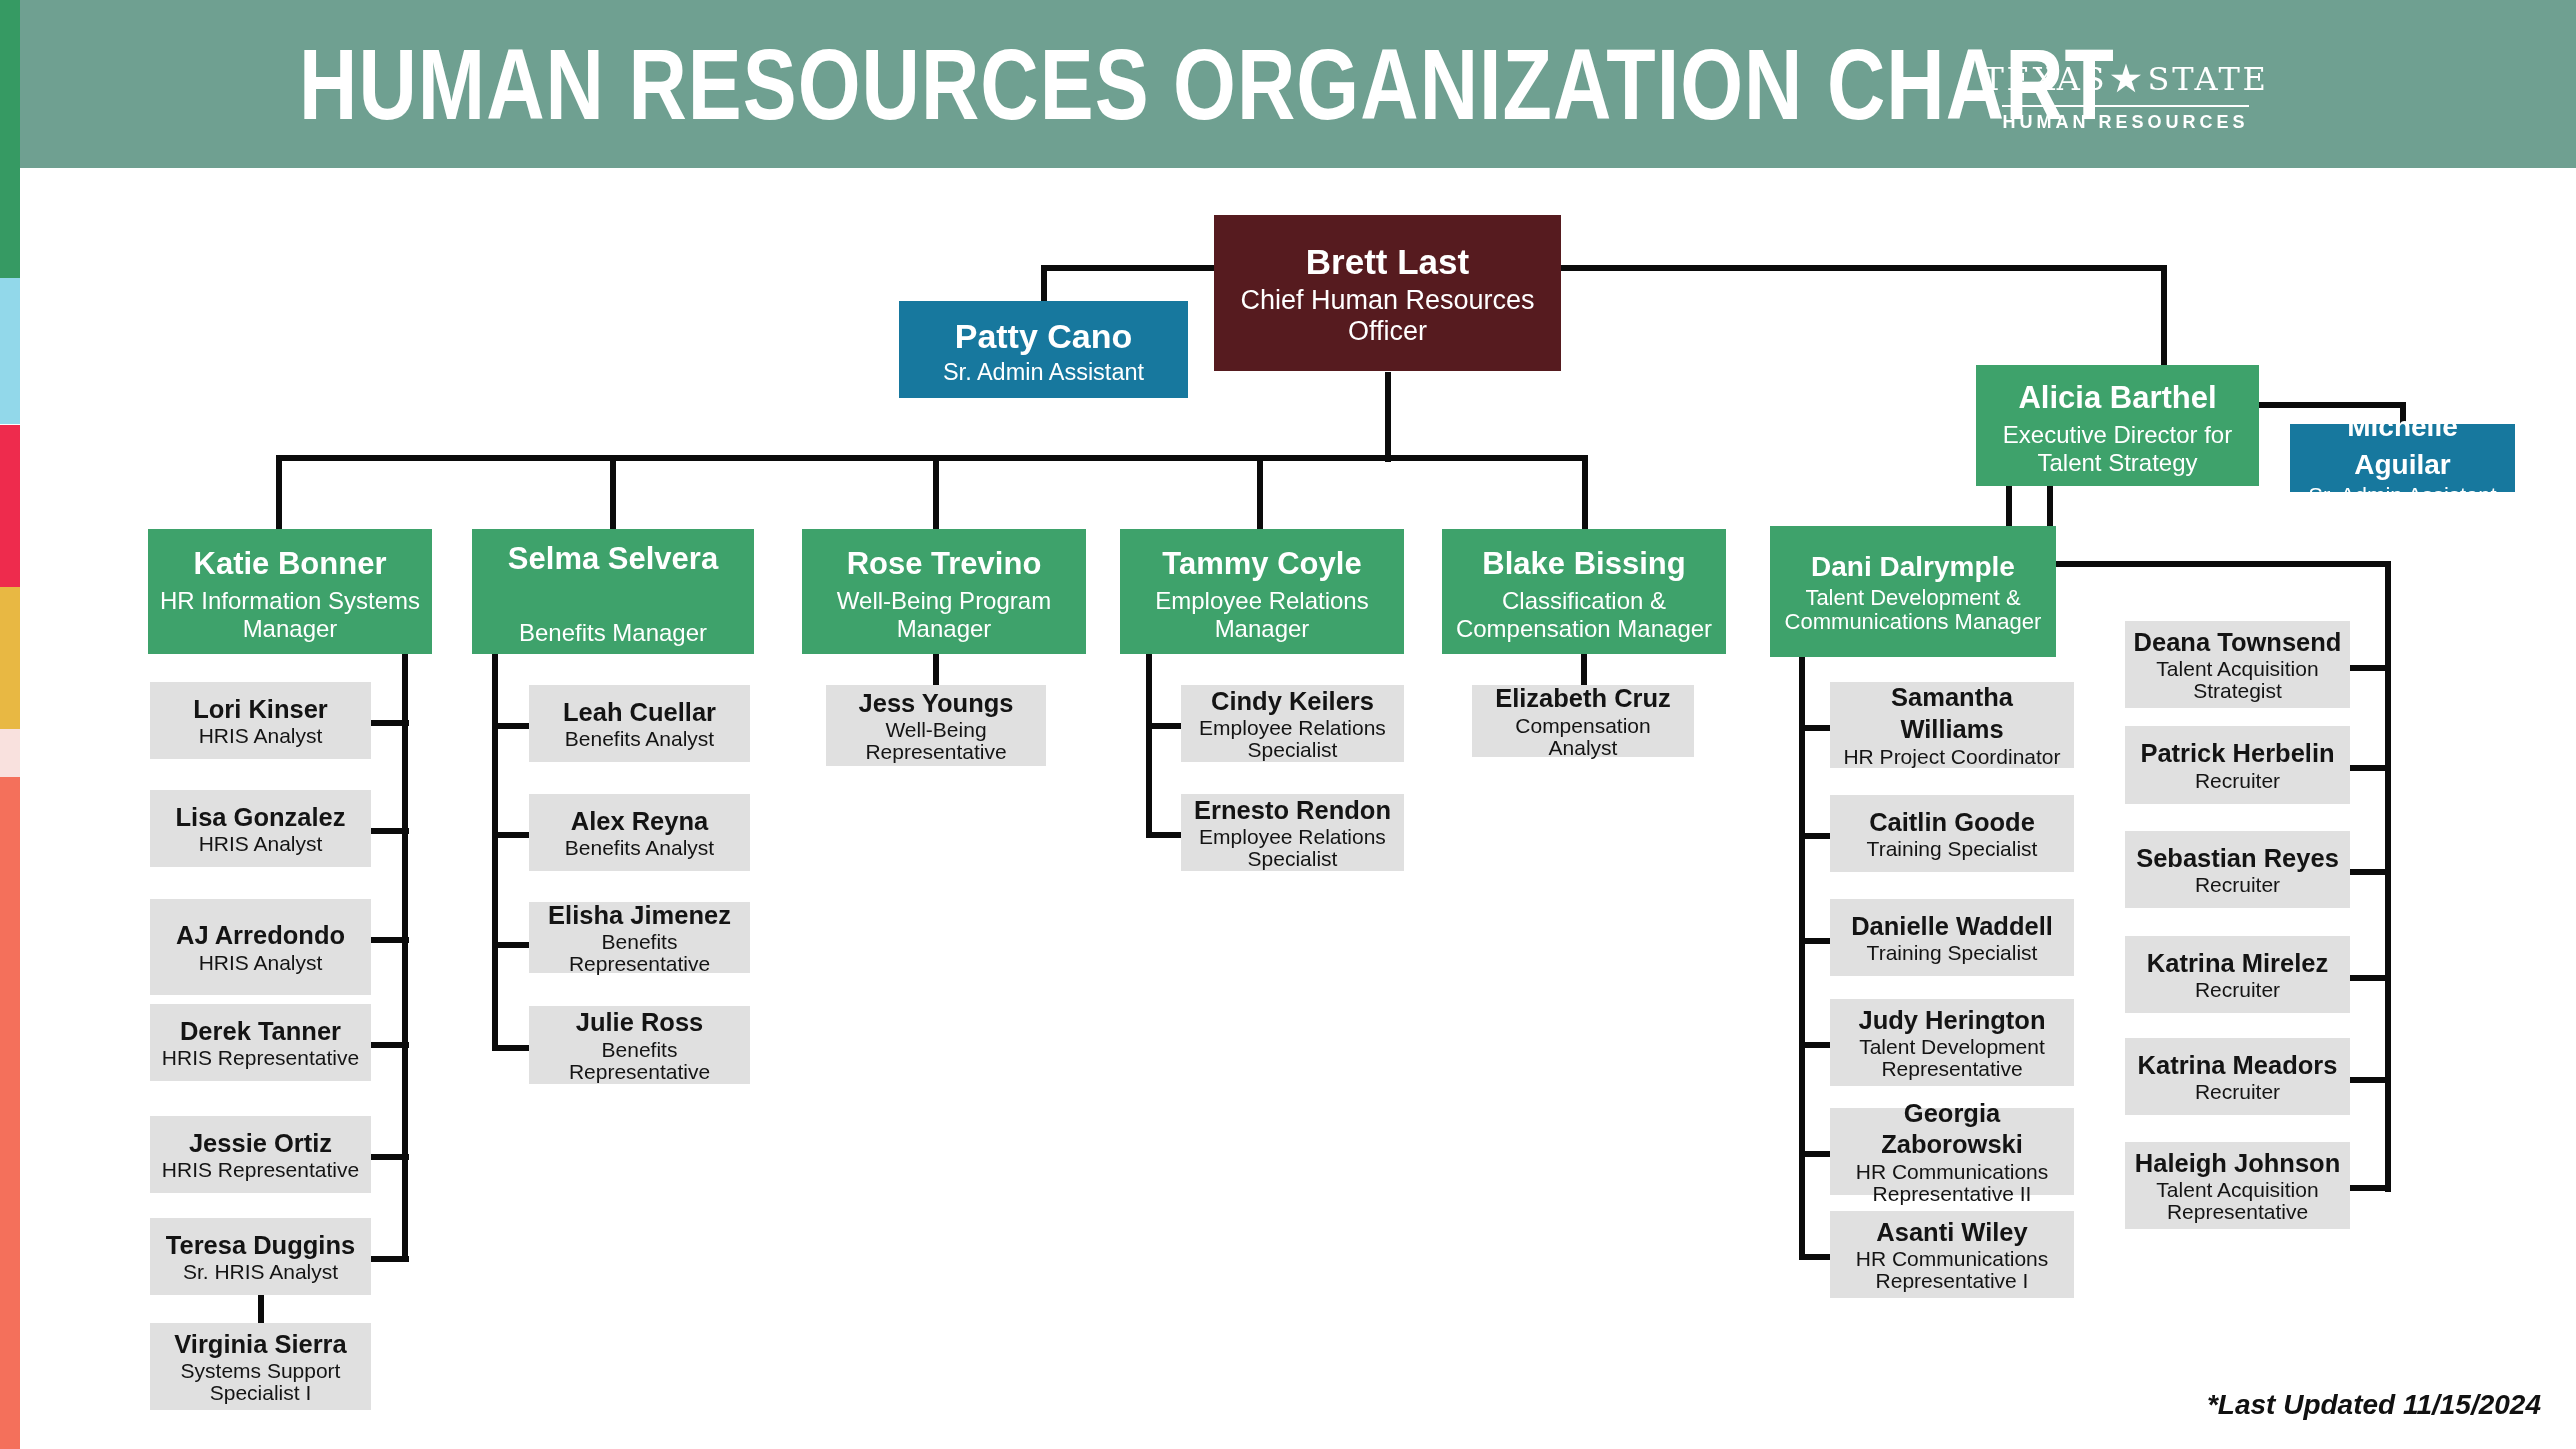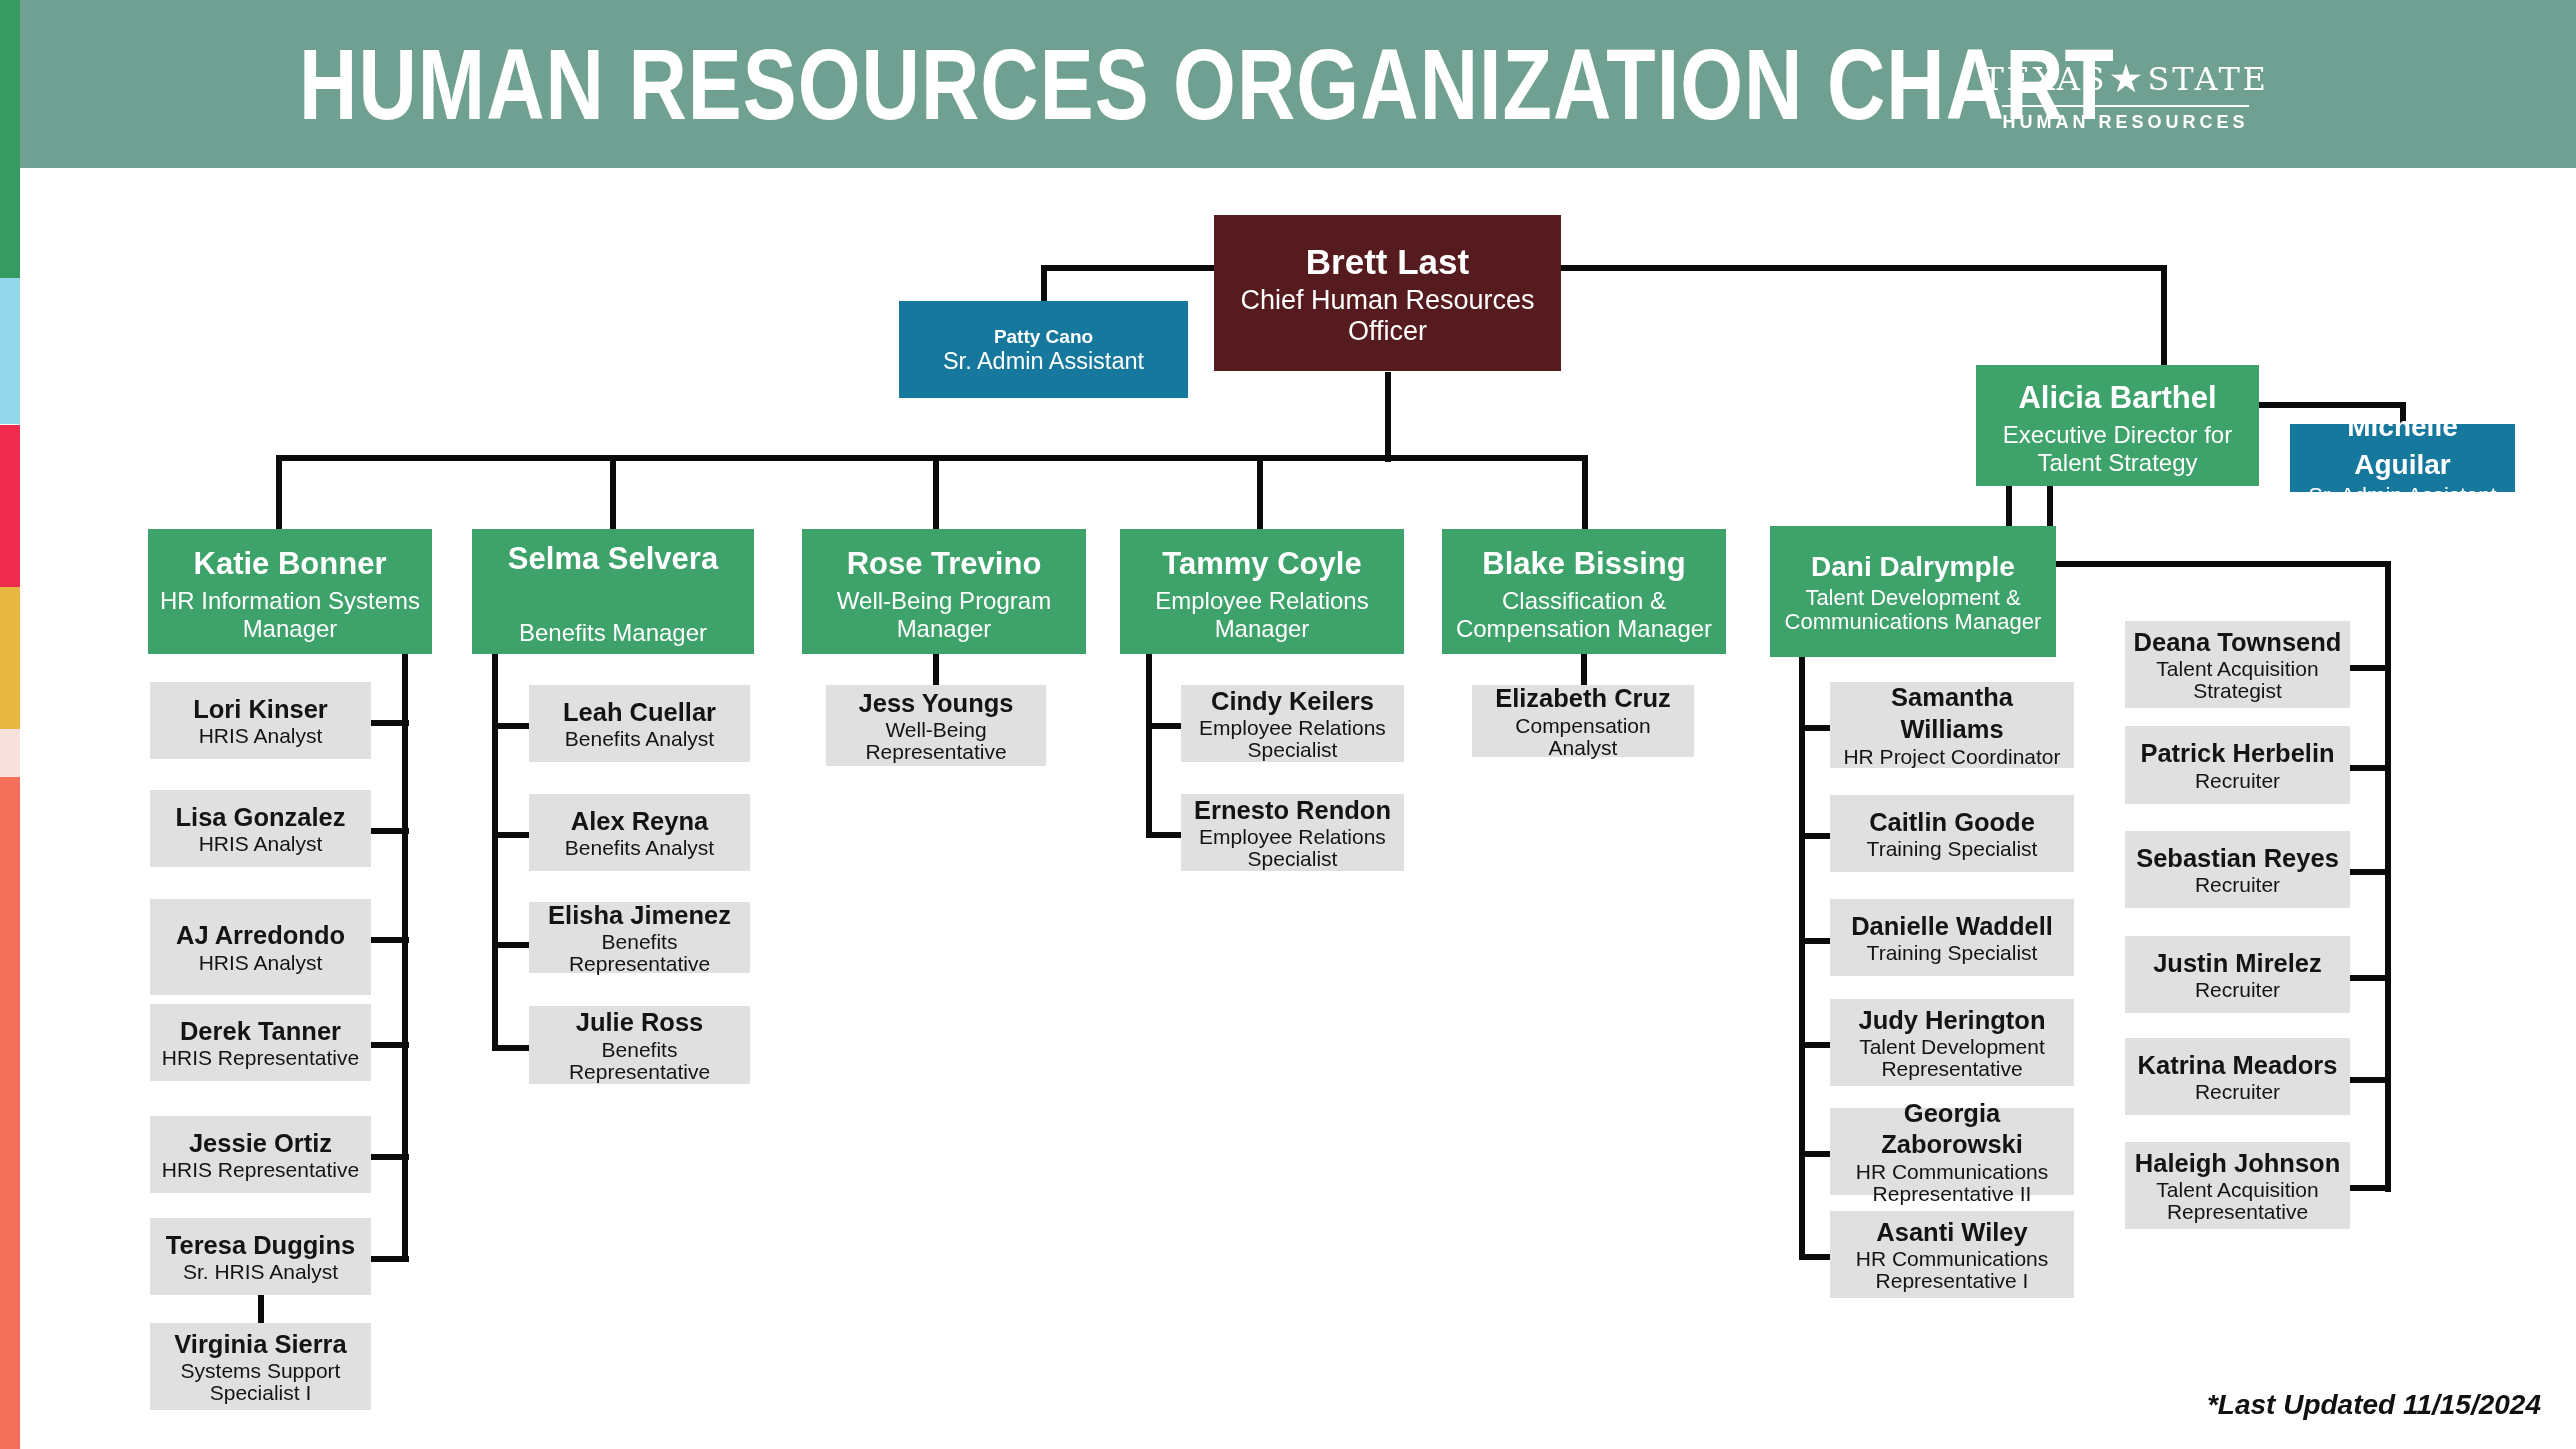--- a/index.html
+++ b/index.html
@@ -30,21 +30,21 @@
   
   .box{position:absolute;display:flex;flex-direction:column;justify-content:center;align-items:center;
     text-align:center;padding:4px 6.7px;box-sizing:border-box;z-index:2;}
   .maroon{background:#561B1F;color:#fff;}
   .teal{background:#17789E;color:#fff;}
   .green{background:#3EA26B;color:#fff;}
   .gray{background:#E0E0E0;color:#141414;}
   .nm{font-weight:700;}
   .ceo .nm{font-size:35px;line-height:1.3;}
   .ceo .tt{font-size:27px;line-height:1.15;}
-  .asst .nm{font-size:19px;line-height:1.35;}
+  .asst .nm{font-size:34px;line-height:1.35;}
   .asst .tt{font-size:23.5px;line-height:1.1;}
   .exec .nm{font-size:31px;line-height:1.5;}
   .exec .tt{font-size:24px;line-height:1.15;}
   .mgr .nm{font-size:31px;line-height:1.5;}
   .mgr .tt{font-size:24px;line-height:1.15;}
   .mgr-sm .nm{font-size:28px;line-height:1.35;}
   .mgr-sm .tt{font-size:22px;line-height:1.1;}
   .rep .nm{font-size:25.5px;line-height:1.25;}
   .rep .tt{font-size:21px;line-height:1.05;}
   
@@ -274,21 +274,21 @@
 </div>
 <div class="box gray rep" style="left:2125px;top:726px;width:225px;height:78px;">
   <div class="nm">Patrick Herbelin</div>
   <div class="tt">Recruiter</div>
 </div>
 <div class="box gray rep" style="left:2125px;top:831px;width:225px;height:77px;">
   <div class="nm">Sebastian Reyes</div>
   <div class="tt">Recruiter</div>
 </div>
 <div class="box gray rep" style="left:2125px;top:936px;width:225px;height:77px;">
-  <div class="nm">Justin Mirelez</div>
+  <div class="nm">Katrina Mirelez</div>
   <div class="tt">Recruiter</div>
 </div>
 <div class="box gray rep" style="left:2125px;top:1038px;width:225px;height:77px;">
   <div class="nm">Katrina Meadors</div>
   <div class="tt">Recruiter</div>
 </div>
 <div class="box gray rep" style="left:2125px;top:1142px;width:225px;height:87px;">
   <div class="nm">Haleigh Johnson</div>
   <div class="tt">Talent Acquisition Representative</div>
 </div>

